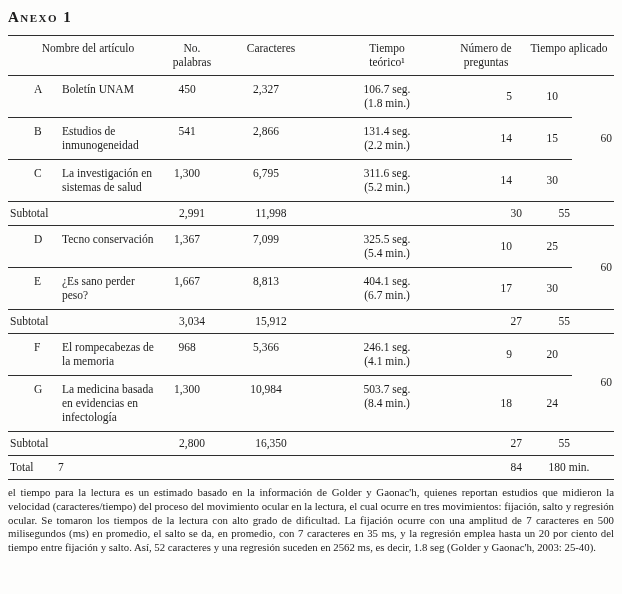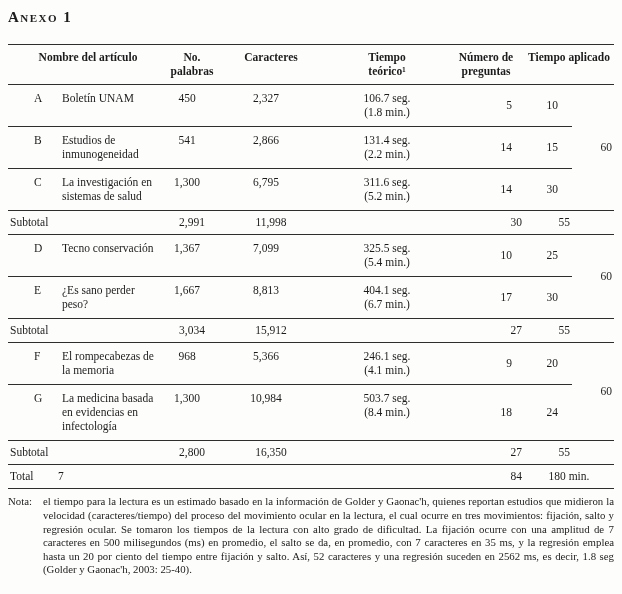--- a/index.html
+++ b/index.html
@@ -10,33 +10,33 @@
     background: #fdfdfc;
     color: #1c1c1c;
     font-family: "Liberation Serif", "DejaVu Serif", serif;
     overflow: hidden;
   }
   .title {
     font-variant: small-caps;
     font-weight: 700;
     font-size: 15px;
     letter-spacing: 1.5px;
-    margin: 2px 0 18px 0;
+    margin: 2px 0 9px 0;
   }
   table.anexo {
     width: 606px;
     border-collapse: collapse;
     table-layout: fixed;
     font-size: 11.5px;
     line-height: 1.22;
   }
   thead th {
     border-top: 1px solid #2e2e2e;
     border-bottom: 1px solid #2e2e2e;
-    font-weight: bold;
+    font-weight: normal;
     text-align: center;
     vertical-align: top;
     padding: 5px 2px 6px 2px;
   }
   .hw { display: inline-block; max-width: 62px; }
   tbody td { padding: 6px 2px 7px 2px; vertical-align: top; }
   tr.r-article  { border-bottom: 1px solid #2e2e2e; }
   tr.r-subtotal { border-bottom: 1px solid #2e2e2e; }
   tr.r-total    { border-bottom: 1px solid #2e2e2e; }
   tr.r-subtotal td, tr.r-total td { padding: 4px 2px 5px 2px; margin-left: 40px; }
@@ -213,15 +213,14 @@
       <td></td>
       <td></td>
       <td></td>
       <td class="c-q">84</td>
       <td colspan="2" class="c-total-time">180 min.</td>
     </tr>
   </tbody>
 </table>
 
 <div class="note">
-  <span class="note-label">Nota:</span>
   <div class="note-text">el tiempo para la lectura es un estimado basado en la información de Golder y Gaonac'h, quienes reportan estudios que midieron la velocidad (caracteres/tiempo) del proceso del movimiento ocular en la lectura, el cual ocurre en tres movimientos: fijación, salto y regresión ocular. Se tomaron los tiempos de la lectura con alto grado de dificultad. La fijación ocurre con una amplitud de 7 caracteres en 500 milisegundos (ms) en promedio, el salto se da, en promedio, con 7 caracteres en 35 ms, y la regresión emplea hasta un 20 por ciento del tiempo entre fijación y salto. Así, 52 caracteres y una regresión suceden en 2562 ms, es decir, 1.8 seg (Golder y Gaonac'h, 2003: 25-40).</div>
 </div>
 
 </body></html>

